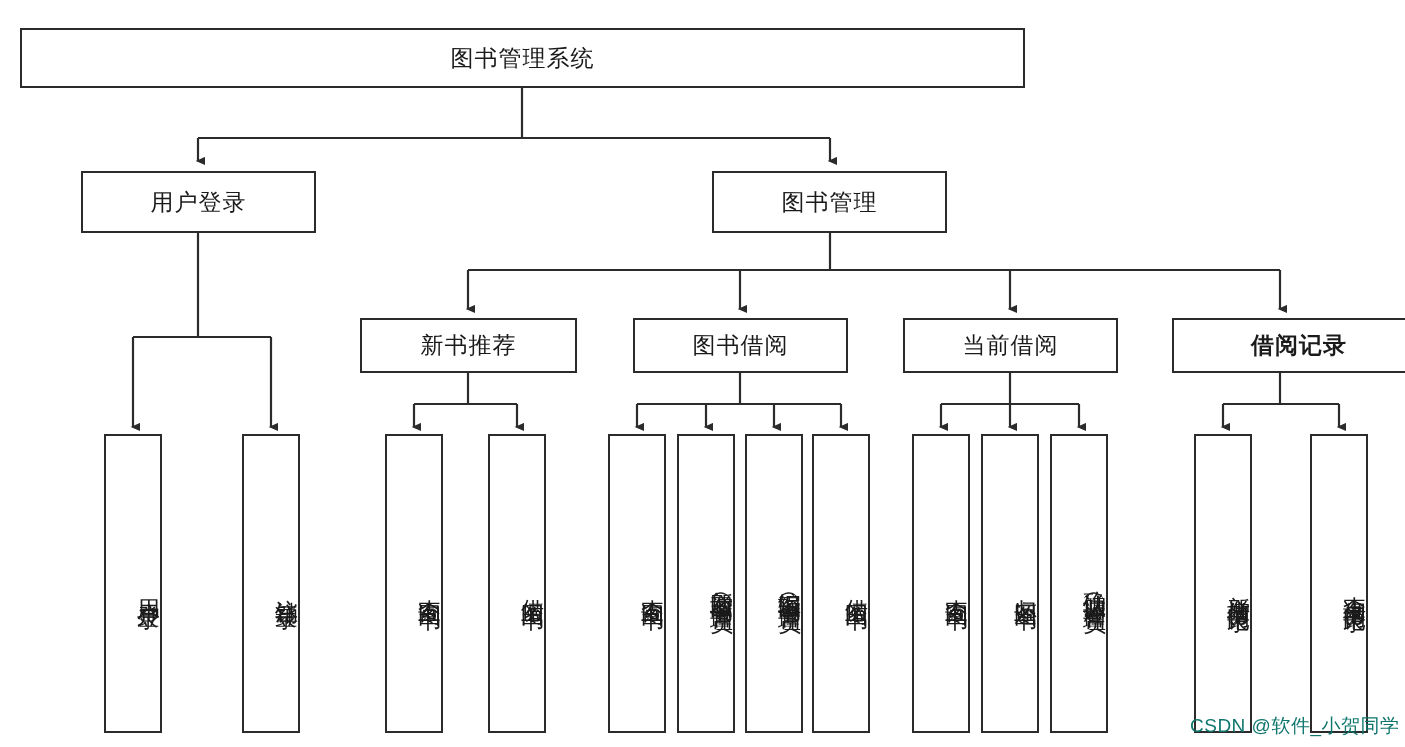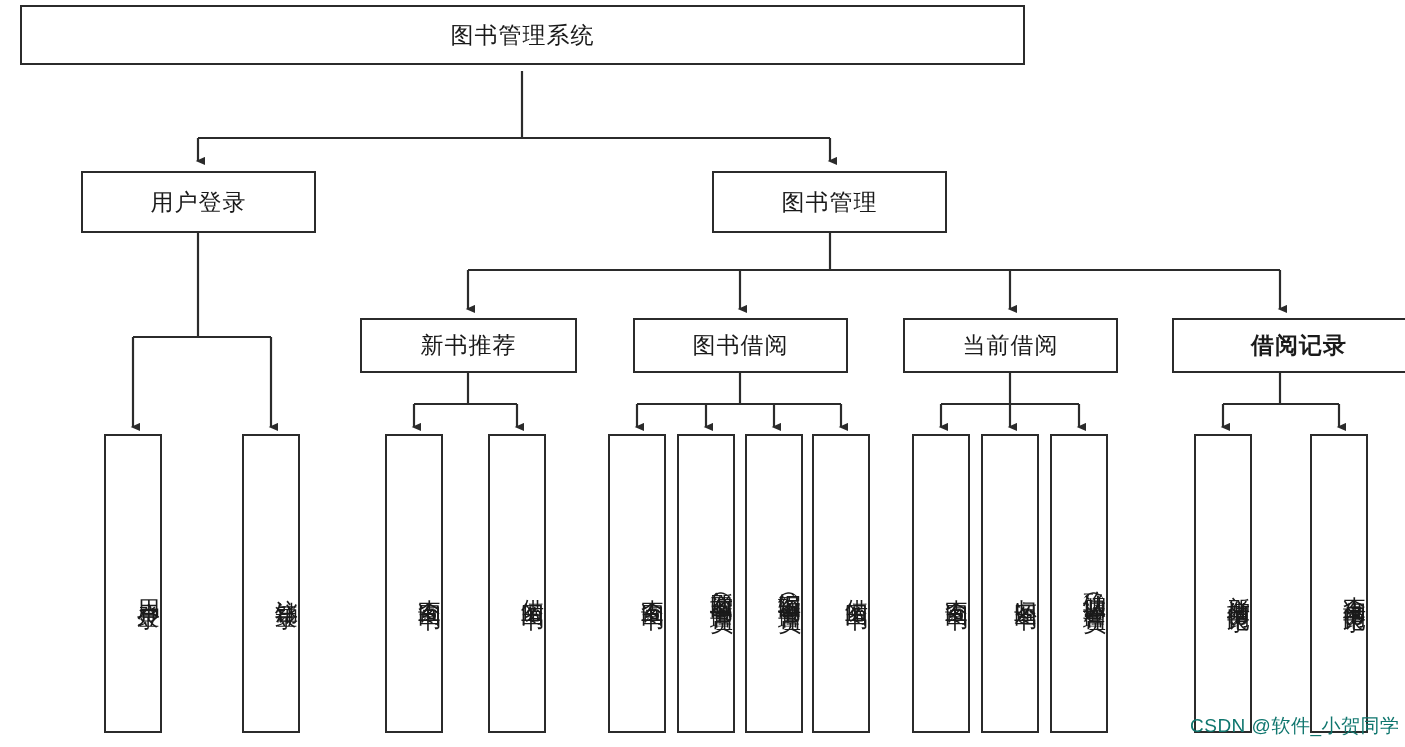--- a/index.html
+++ b/index.html
@@ -113,21 +113,21 @@
       <path d="M 1010 404 L 1010 427" marker-end="url(#arrowhead)"></path>
       <path d="M 1079 404 L 1079 427" marker-end="url(#arrowhead)"></path>
 
       <path d="M 1280 373 L 1280 404"></path>
       <path d="M 1223 404 L 1339 404"></path>
       <path d="M 1223 404 L 1223 427" marker-end="url(#arrowhead)"></path>
       <path d="M 1339 404 L 1339 427" marker-end="url(#arrowhead)"></path>
     </g>
   </svg>
 
-  <div class="node horiz" style="left:20px; top:5px; width:1005px; height:60px;">
+  <div class="node horiz" style="left:20px; top:28px; width:1005px; height:60px;">
     <span>图书管理系统</span>
   </div>
 
   <div class="node horiz" style="left:81px; top:171px; width:235px; height:62px;">
     <span>用户登录</span>
   </div>
   <div class="node horiz" style="left:712px; top:171px; width:235px; height:62px;">
     <span>图书管理</span>
   </div>
 

